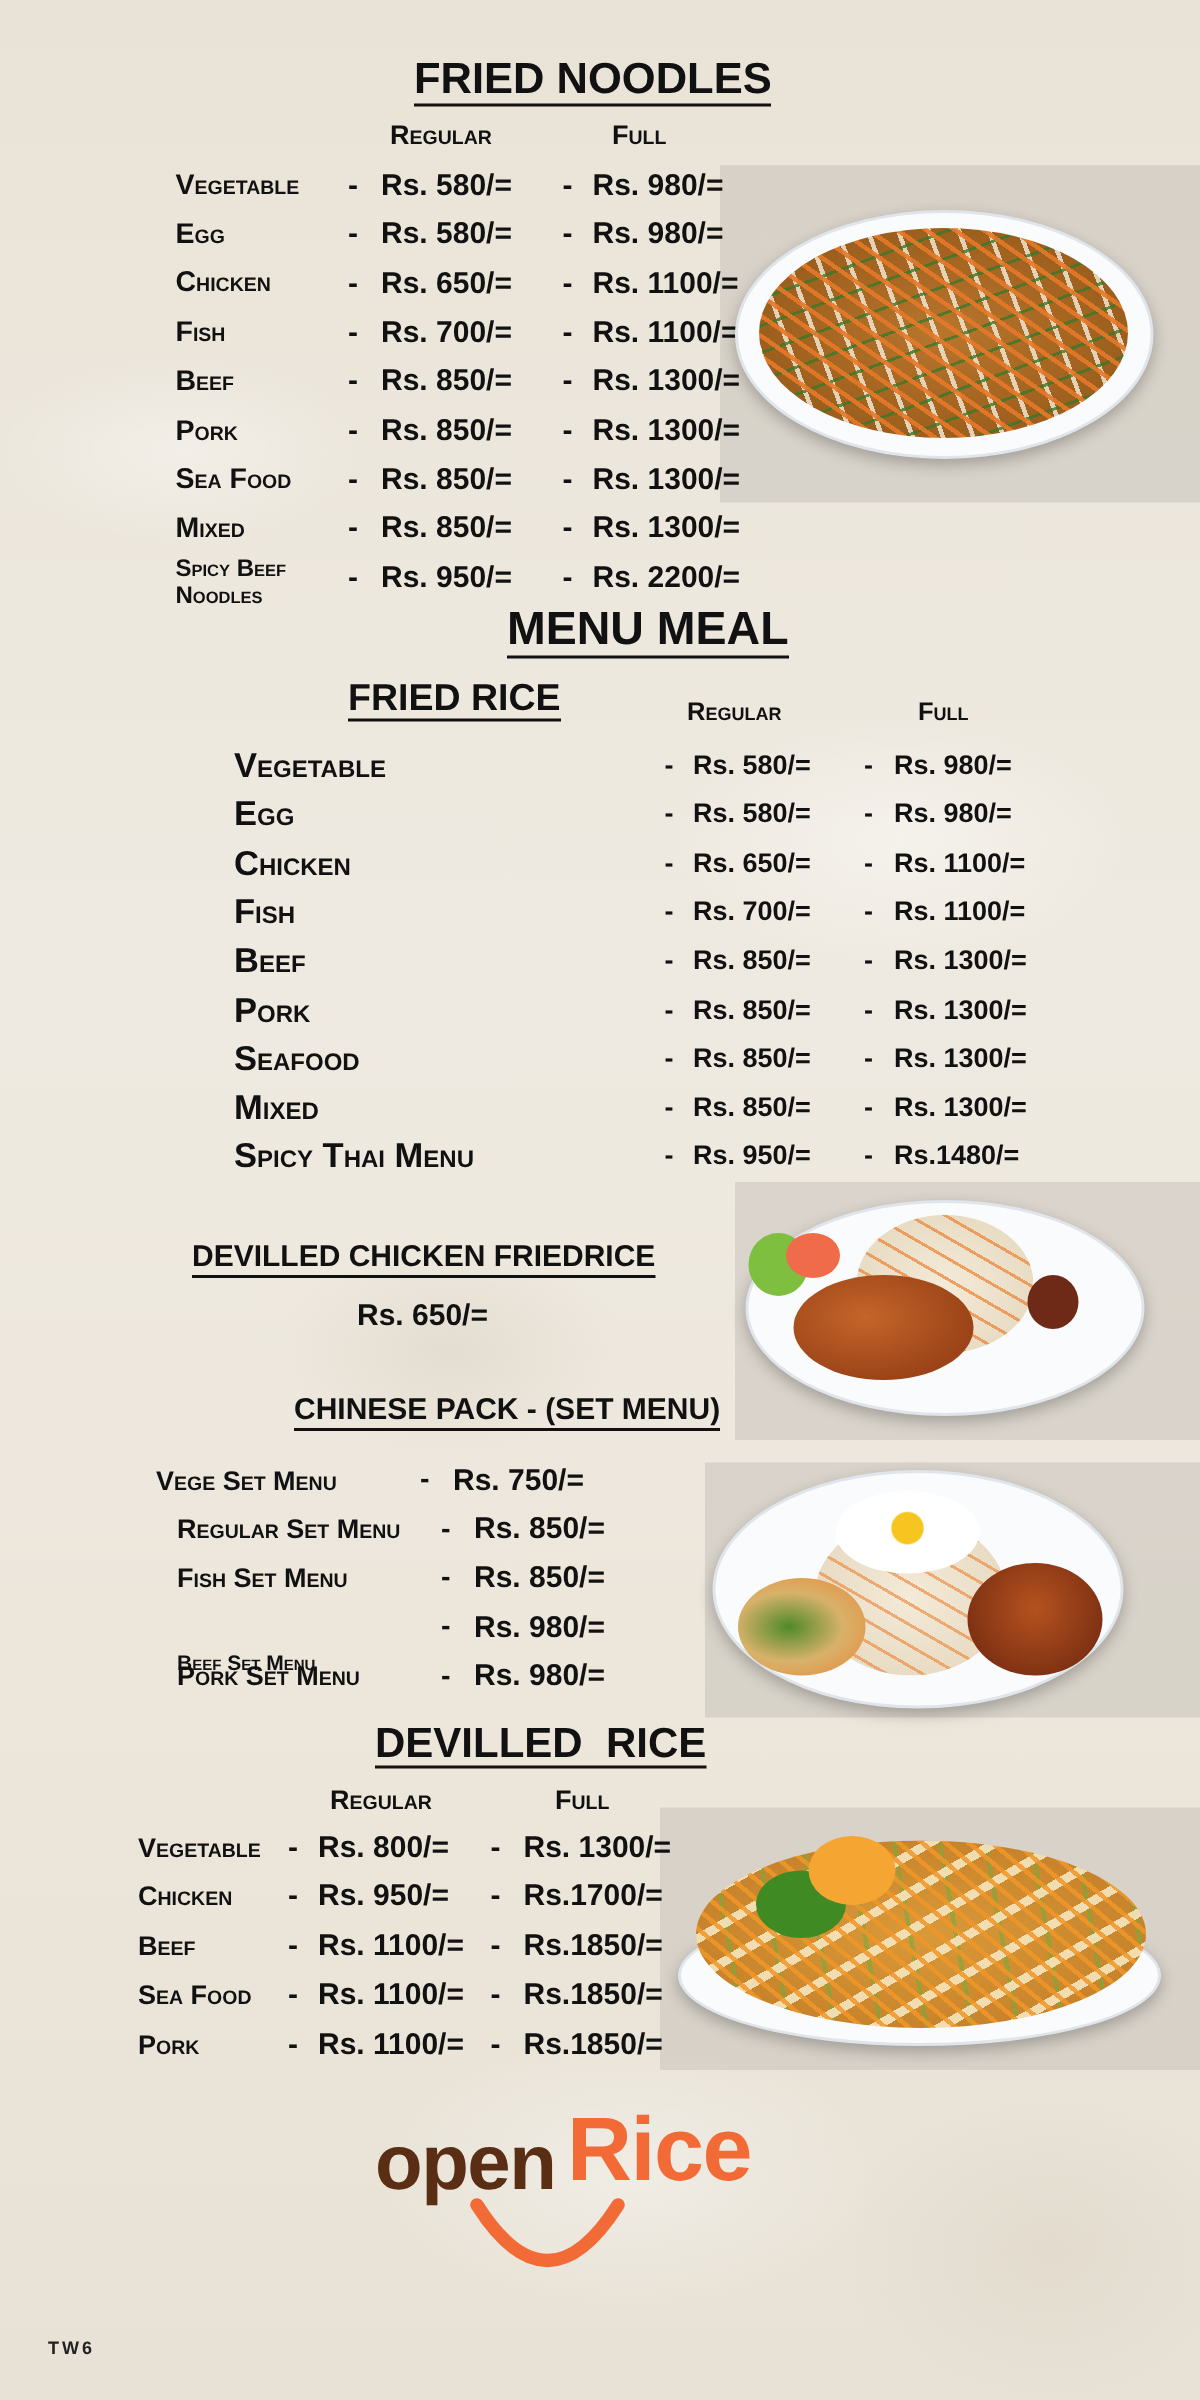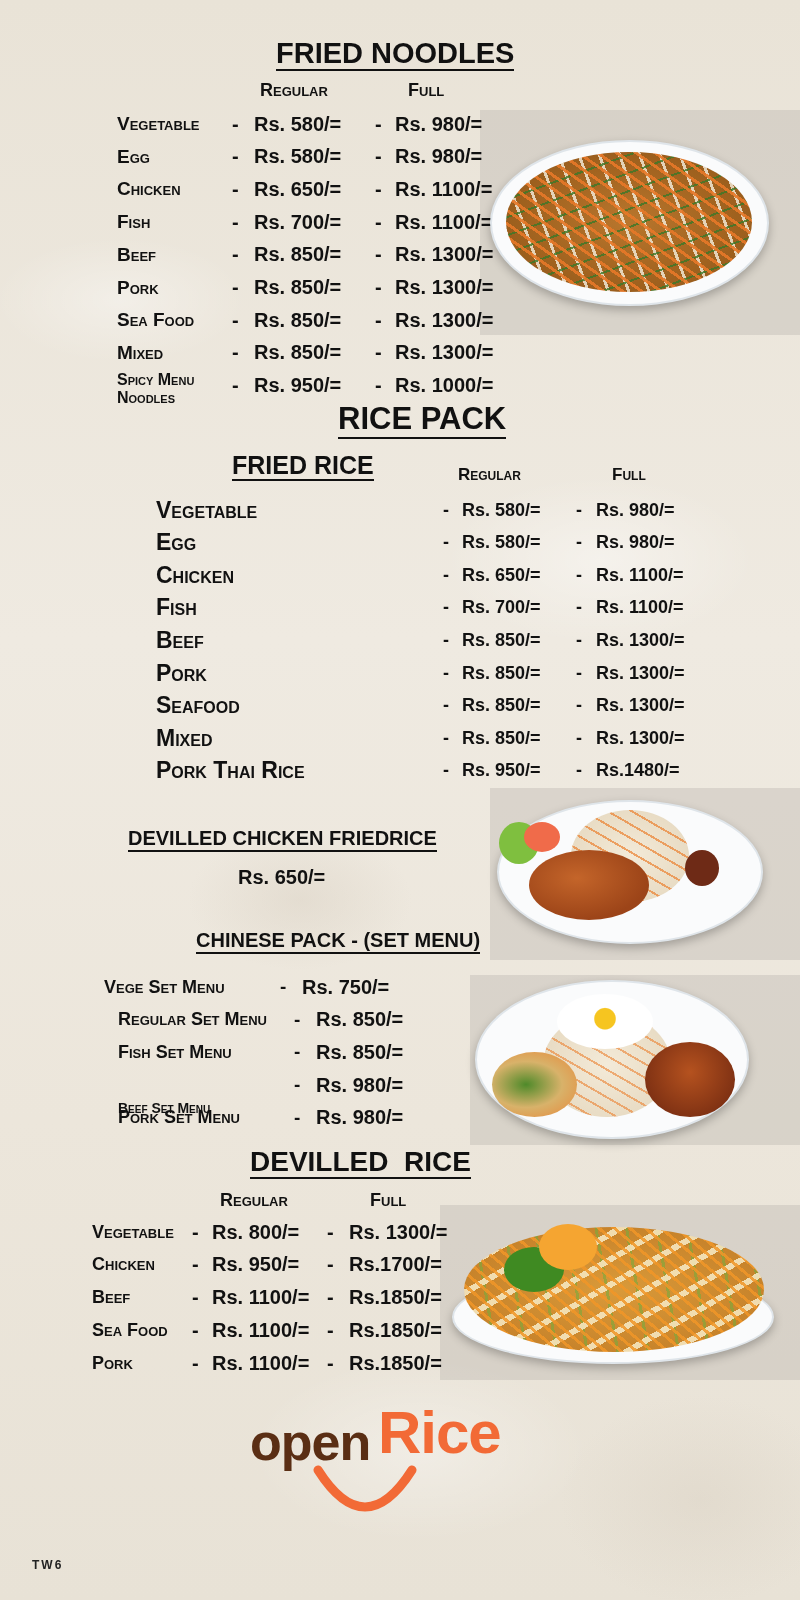--- a/index.html
+++ b/index.html
@@ -103,40 +103,40 @@
         <span class="abs price" style="left: 278px; font-size: 20px;">Rs. 1300/=</span>
       </div>
       <div class="row" style="left: 117px; top: 336.9px; width: 400px;">
         <span class="name sc" style="font-size: 19px;">Mixed</span>
         <span class="dash" style="left: 115px; font-size: 20px;">-</span>
         <span class="abs price" style="left: 137px; font-size: 20px;">Rs. 850/=</span>
         <span class="dash" style="left: 258px; font-size: 20px;">-</span>
         <span class="abs price" style="left: 278px; font-size: 20px;">Rs. 1300/=</span>
       </div>
       <div class="row" style="left: 117px; top: 369.6px; width: 400px;">
-        <span class="name sc" style="font-size: 16px; top: 2px; line-height: 1;">Spicy Menu</span>
+        <span class="name sc" style="font-size: 16px; top: 2px; line-height: 1;">Spicy Beef</span>
         <span class="name sc" style="font-size: 16px; top: 20px; line-height: 1;">Noodles</span>
         <span class="dash" style="left: 115px; font-size: 20px;">-</span>
         <span class="abs price" style="left: 137px; font-size: 20px;">Rs. 950/=</span>
         <span class="dash" style="left: 258px; font-size: 20px;">-</span>
-        <span class="abs price" style="left: 278px; font-size: 20px;">Rs. 1000/=</span>
+        <span class="abs price" style="left: 278px; font-size: 20px;">Rs. 2200/=</span>
       </div>
     </div>
 
   <div class="plate" style="left:490px;top:140px;width:275px;height:162px;">
     <div class="food" style="left:14px;top:10px;width:246px;height:140px;
          background:
            repeating-linear-gradient(35deg, rgba(230,120,40,0.9) 0 3px, transparent 3px 11px),
            repeating-linear-gradient(-20deg, rgba(60,120,40,0.8) 0 2px, transparent 2px 17px),
            repeating-linear-gradient(70deg, rgba(240,230,210,0.85) 0 3px, transparent 3px 19px),
            radial-gradient(ellipse at center, #b8762d 0%, #a0621f 60%, #8d5419 100%);"></div>
   </div>
 </section>
 
-<div class="abs title" style="left:338px;top:403px;font-size:31px;">RICE PACK</div>
+<div class="abs title" style="left:338px;top:403px;font-size:31px;">MENU MEAL</div>
 
 <section>
   <div class="abs title" style="left:232px;top:452px;font-size:25px;">FRIED RICE</div>
   <div class="abs sc" style="left:458px;top:465px;font-size:17px;">Regular</div>
   <div class="abs sc" style="left:612px;top:465px;font-size:17px;">Full</div>
   <div id="rice-rows">
       <div class="row" style="left: 156px; top: 494px; width: 560px;">
         <span class="name sc" style="font-size: 23px;">Vegetable</span>
         <span class="dash" style="left: 287px; font-size: 18px;">-</span>
         <span class="abs price" style="left: 306px; font-size: 18px;">Rs. 580/=</span>
@@ -186,21 +186,21 @@
         <span class="abs price" style="left: 440px; font-size: 18px;">Rs. 1300/=</span>
       </div>
       <div class="row" style="left: 156px; top: 722.2px; width: 560px;">
         <span class="name sc" style="font-size: 23px;">Mixed</span>
         <span class="dash" style="left: 287px; font-size: 18px;">-</span>
         <span class="abs price" style="left: 306px; font-size: 18px;">Rs. 850/=</span>
         <span class="dash" style="left: 420px; font-size: 18px;">-</span>
         <span class="abs price" style="left: 440px; font-size: 18px;">Rs. 1300/=</span>
       </div>
       <div class="row" style="left: 156px; top: 754.8px; width: 560px;">
-        <span class="name sc" style="font-size: 23px;">Pork Thai Rice</span>
+        <span class="name sc" style="font-size: 23px;">Spicy Thai Menu</span>
         <span class="dash" style="left: 287px; font-size: 18px;">-</span>
         <span class="abs price" style="left: 306px; font-size: 18px;">Rs. 950/=</span>
         <span class="dash" style="left: 420px; font-size: 18px;">-</span>
         <span class="abs price" style="left: 440px; font-size: 18px;">Rs.1480/=</span>
       </div>
     </div>
 </section>
 
 <section>
   <div class="abs title" style="left:128px;top:828px;font-size:20px;">DEVILLED CHICKEN FRIEDRICE</div>

